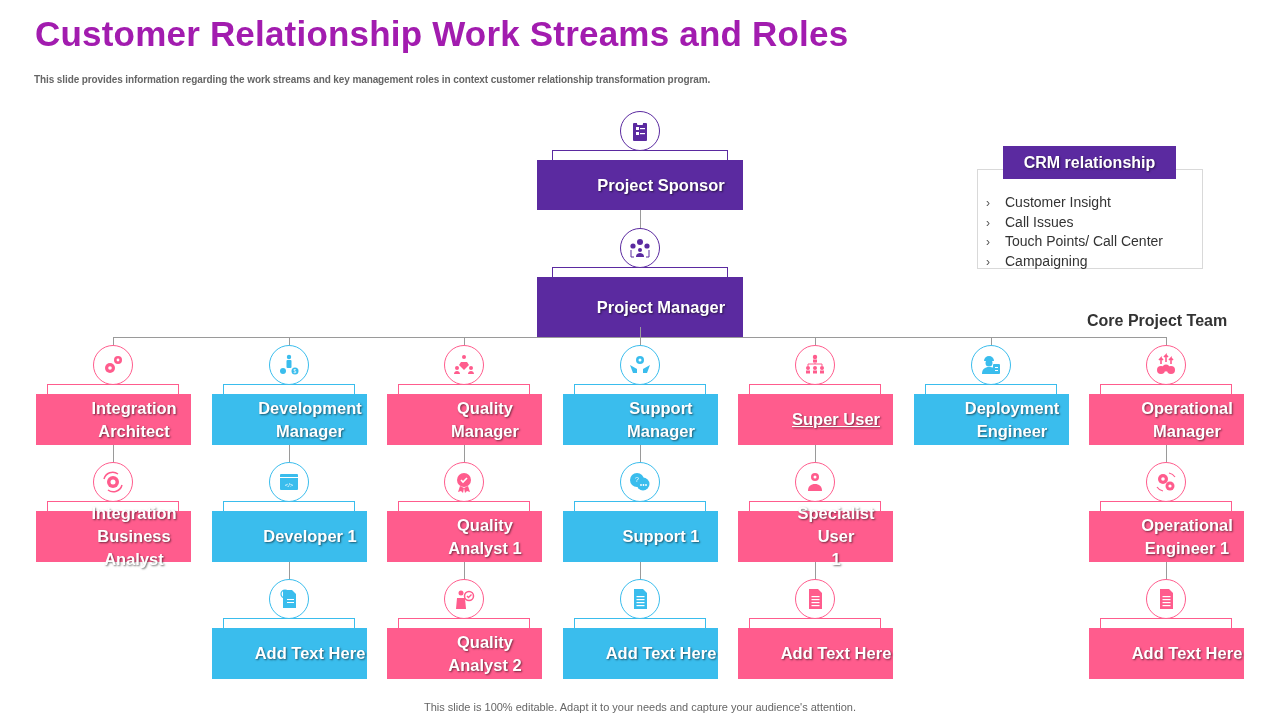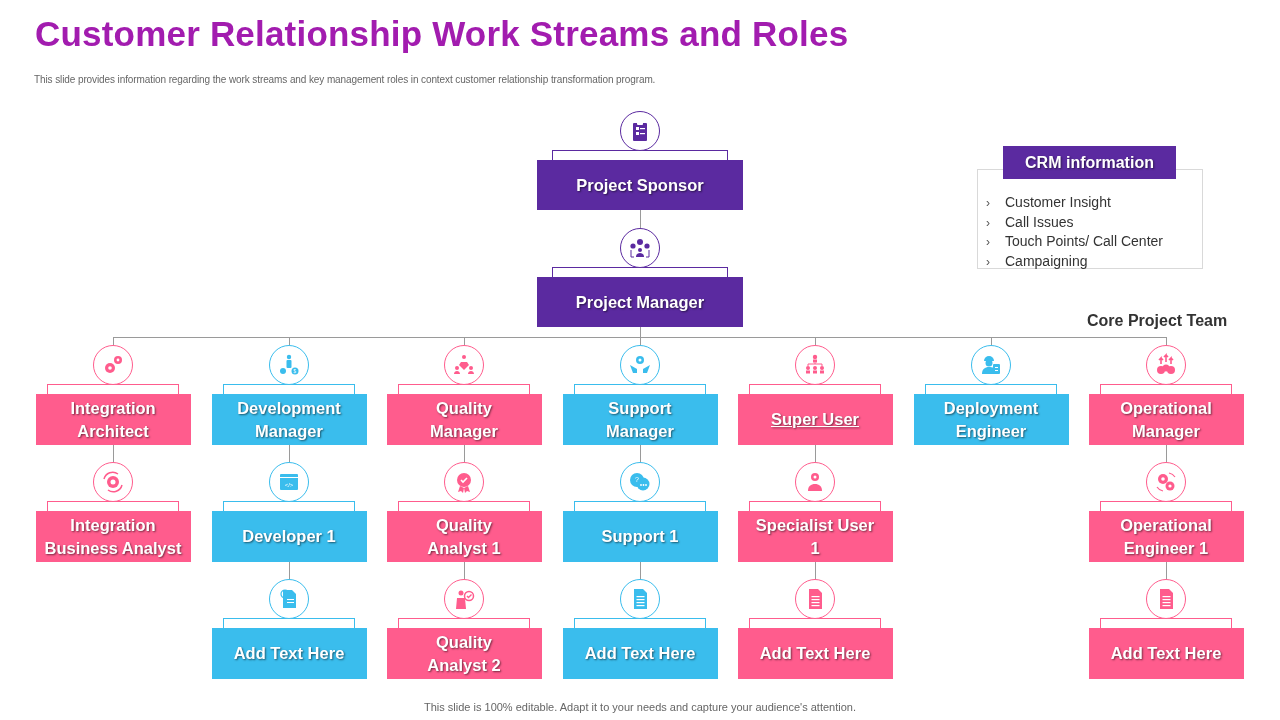--- a/index.html
+++ b/index.html
@@ -1,26 +1,26 @@
 <!DOCTYPE html>
 <html><head>
 <meta charset="utf-8">
 <style>
   html, body { margin:0; padding:0; }
   body { width:1280px; height:720px; position:relative; overflow:hidden; background:#ffffff; font-family:"Liberation Sans", sans-serif; }
   .abs { position:absolute; }
   #title { left:35px; top:14px; font-size:35px; font-weight:bold; color:#a21caf; letter-spacing:0.2px; white-space:nowrap; }
-  #subtitle { left:34px; top:74px; font-size:10px; color:#666; white-space:nowrap; letter-spacing:-0.1px; }
+  #subtitle { left:34px; top:74px; font-size:10px; color:#666; white-space:nowrap; letter-spacing:-0.1px;font-weight:bold; }
   #footer { left:0; width:1280px; top:701px; text-align:center; font-size:11px; color:#666; }
   .hline { position:absolute; height:1px; background:#9a9a9a; }
   .vline { position:absolute; width:1px; background:#9a9a9a; }
   .bracket { position:absolute; height:10px; border:1px solid; border-bottom:none; box-sizing:border-box; background:#fff; }
   .circle { position:absolute; width:40px; height:40px; border-radius:50%; border:1px solid; box-sizing:border-box; background:#fff; display:flex; align-items:center; justify-content:center; }
   .circle svg { width:24px; height:24px; }
-  .node { position:absolute; display:flex; align-items:center; justify-content:center; text-align:center; color:#fff; font-weight:bold; font-size:16.5px; line-height:23px; white-space:pre-line; text-shadow:1px 1px 2px rgba(0,0,0,0.55); box-sizing:border-box; }
+  .node { position:absolute; display:flex; align-items:center; justify-content:center; text-align:center; color:#fff; font-weight:bold; font-size:16.5px; line-height:23px; white-space:pre-line; text-shadow:1px 1px 2px rgba(0,0,0,0.55); box-sizing:border-box;padding-left:42px; }
   #crm-box { left:977px; top:169px; width:226px; height:100px; border:1px solid #d9d9d9; box-sizing:border-box; }
   #crm-header { left:1003px; top:146px; width:173px; height:33px; background:#5b2aa0; color:#fff; font-weight:bold; font-size:16px; display:flex; align-items:center; justify-content:center; text-shadow:1px 1px 2px rgba(0,0,0,0.5); }
   #crm-list { left:986px; top:188px; margin:0; padding:0; list-style:none; font-size:14px; color:#333; }
   #crm-list li { height:19.5px; line-height:28px; white-space:nowrap; }
   #crm-list .chev { display:inline-block; width:19px; color:#555; font-size:12px; }
   #core-team { left:1087px; top:312px; font-size:16px; font-weight:bold; color:#333; white-space:nowrap; }
 </style>
 </head>
 <body>
 
@@ -48,21 +48,21 @@
         <svg viewBox="0 0 24 24" fill="currentColor">
           <circle cx="12" cy="6" r="3"></circle>
           <circle cx="5" cy="10" r="2.6"></circle>
           <circle cx="19" cy="10" r="2.6"></circle>
           <circle cx="12" cy="14" r="2"></circle>
           <path d="M8 21c0-3 2-4 4-4s4 1 4 4z"></path>
           <path d="M3 14v7h3M21 14v7h-3" fill="none" stroke="currentColor" stroke-width="1"></path>
         </svg>
       </span>
     </div>
-    <div class="node" style="left: 537px; top: 277px; width: 206px; height: 50px; background: rgb(91, 42, 160);">Project Manager</div>
+    <div class="node" style="left: 537px; top: 277px; width: 206px; height: 60px; background: rgb(91, 42, 160);">Project Manager</div>
     <div class="vline" style="left: 640px; top: 210px; height: 18px;"></div>
     <div class="vline" style="left: 640px; top: 327px; height: 10px;"></div>
     <div class="hline" style="left: 113px; top: 337px; width: 1054px;"></div>
     <div class="vline" style="left: 113px; top: 337px; height: 8px;"></div>
     <div class="bracket" style="left: 47px; top: 384px; width: 132px; border-color: rgb(255, 92, 141);"></div>
     <div class="circle" style="left: 93px; top: 345px; border-color: rgb(255, 92, 141); color: rgb(255, 92, 141);">
       <span style="display: flex;">
         <svg viewBox="0 0 24 24" fill="currentColor">
           <circle cx="9" cy="15" r="5"></circle>
           <circle cx="9" cy="15" r="1.8" fill="#fff"></circle>
@@ -310,21 +310,21 @@
           <rect x="8.5" y="12" width="8" height="1.2" fill="#fff"></rect>
           <rect x="8.5" y="15" width="8" height="1.2" fill="#fff"></rect>
           <rect x="8.5" y="18" width="8" height="1.2" fill="#fff"></rect>
         </svg>
       </span>
     </div>
     <div class="node" style="left: 1088.5px; top: 628px; width: 155px; height: 51px; background: rgb(255, 92, 141);">Add Text Here</div>
   </div>
 
 <div id="crm-box" class="abs"></div>
-<div id="crm-header" class="abs">CRM information</div>
+<div id="crm-header" class="abs">CRM relationship</div>
 <ul id="crm-list" class="abs">
   <li><span class="chev">›</span><span>Customer Insight</span></li>
   <li><span class="chev">›</span><span>Call Issues</span></li>
   <li><span class="chev">›</span><span>Touch Points/ Call Center</span></li>
   <li><span class="chev">›</span><span>Campaigning</span></li>
 </ul>
 
 <div id="core-team" class="abs">Core Project Team</div>
 
 <div id="footer" class="abs">This slide is 100% editable. Adapt it to your needs and capture your audience's attention.</div>

